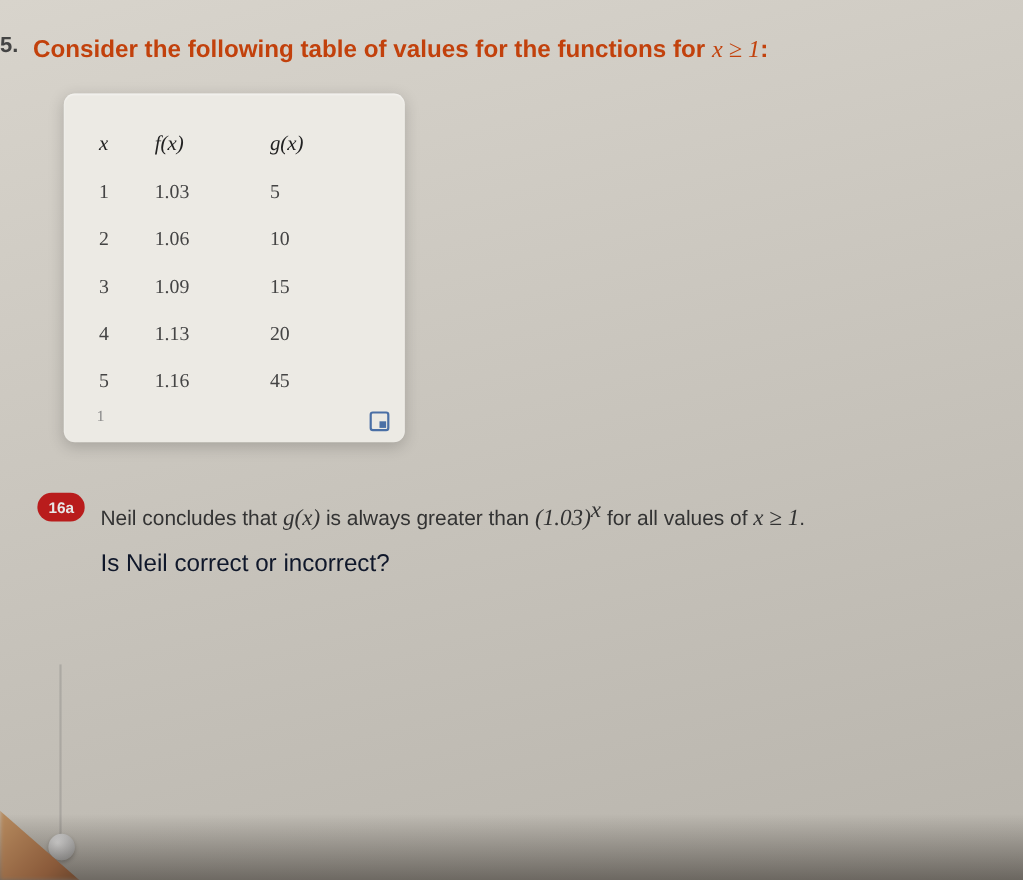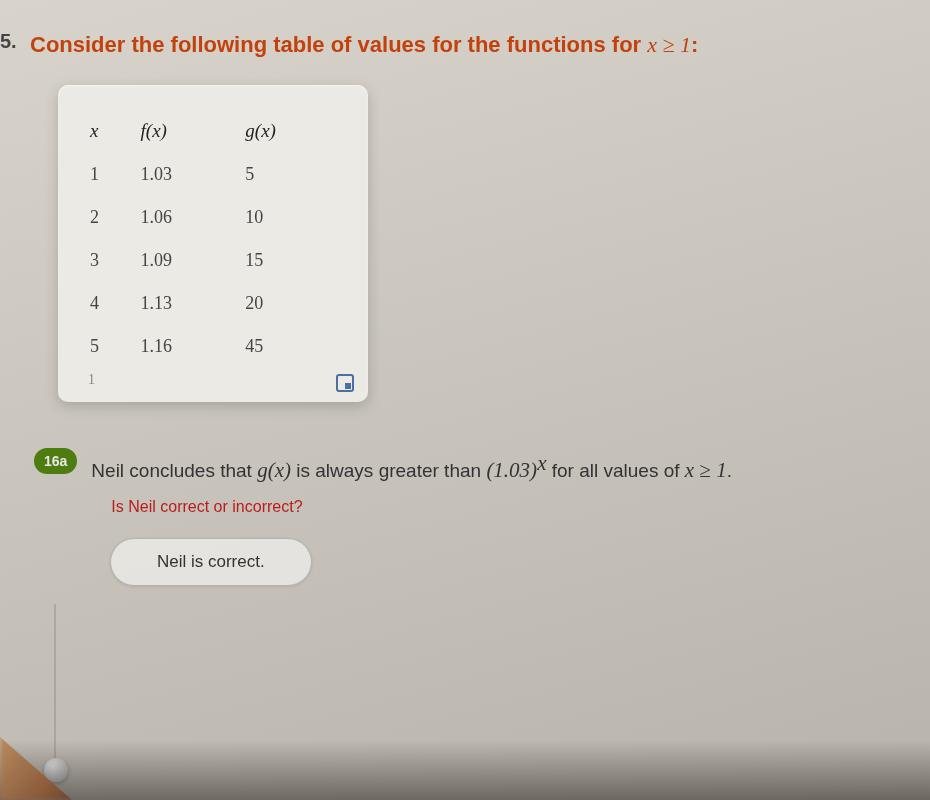--- a/index.html
+++ b/index.html
@@ -93,44 +93,43 @@
       font-size: 14px;
     }
     .subq {
       margin-top: 44px;
       display: flex;
       align-items: flex-start;
       gap: 14px;
       margin-left: 4px;
     }
     .badge {
-      background: #4d7c0f;
+      background: #b91c1c;
       color: #e8e8e8;
       font-size: 14px;
       font-weight: 600;
       border-radius: 999px;
       padding: 5px 10px;
       min-width: 40px;
       text-align: center;
       flex-shrink: 0;
       margin-top: 2px;
     }
     .subq-text {
       font-size: 19px;
       color: #333;
       line-height: 1.7;
       font-weight: 500;
     }
     .subq-text .serif { font-family: 'Times New Roman', serif; font-style: italic; font-weight: 400; font-size: 21px; }
     .followup {
-      font-size: 16px;
-      color: #b91c1c;
+      font-size: 22px;
+      color: #0f172a;
       font-weight: 500;
       margin-top: 4px;
-      margin-left: 20px;
     }
     .choices {
       margin-top: 18px;
       margin-left: 80px;
       display: flex;
       gap: 26px;
       align-items: center;
     }
     .choice {
       border: 1.5px solid rgba(90,90,90,0.35);
@@ -231,21 +230,20 @@
 
     <div class="subq">
       <div class="badge">16a</div>
       <div class="subq-text">
         <span>Neil concludes that </span><span class="serif">g(x)</span><span> is always greater than </span><span class="serif">(1.03)</span><span class="serif sup">x</span><span> for all values of </span><span class="serif">x ≥ 1</span><span>.</span>
         <div class="followup">Is Neil correct or incorrect?</div>
       </div>
     </div>
 
     <div class="choices">
-      <div class="choice">Neil is correct.</div>
     </div>
   </div>
 </div>
 
 <div class="timeline"></div>
 <div class="timeline-dot"></div>
 <div class="bottom-shadow"></div>
 <div class="corner"></div>
 
 </body></html>

